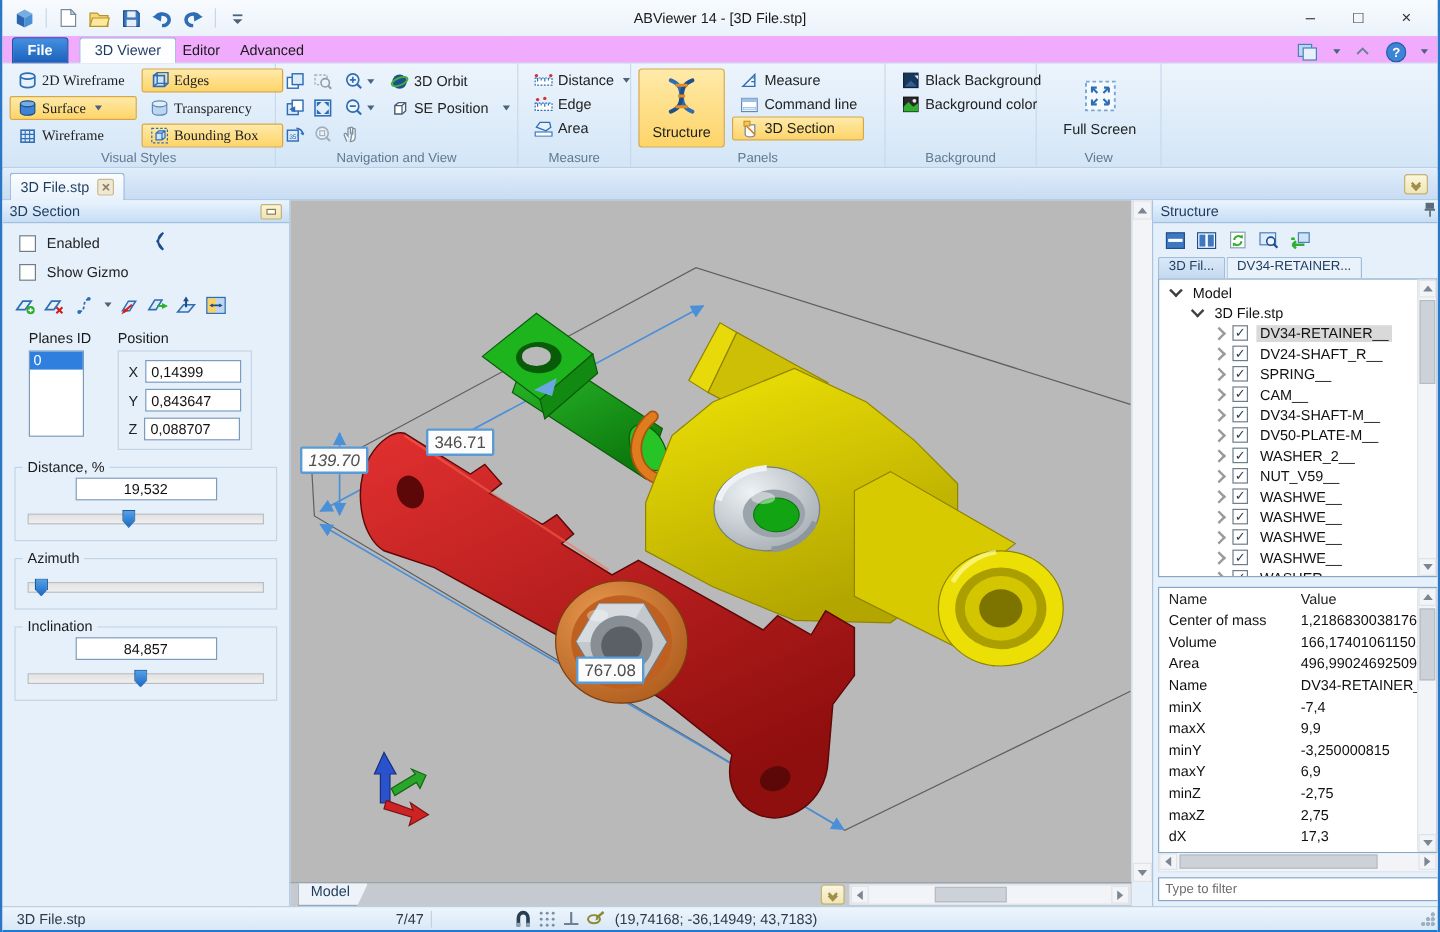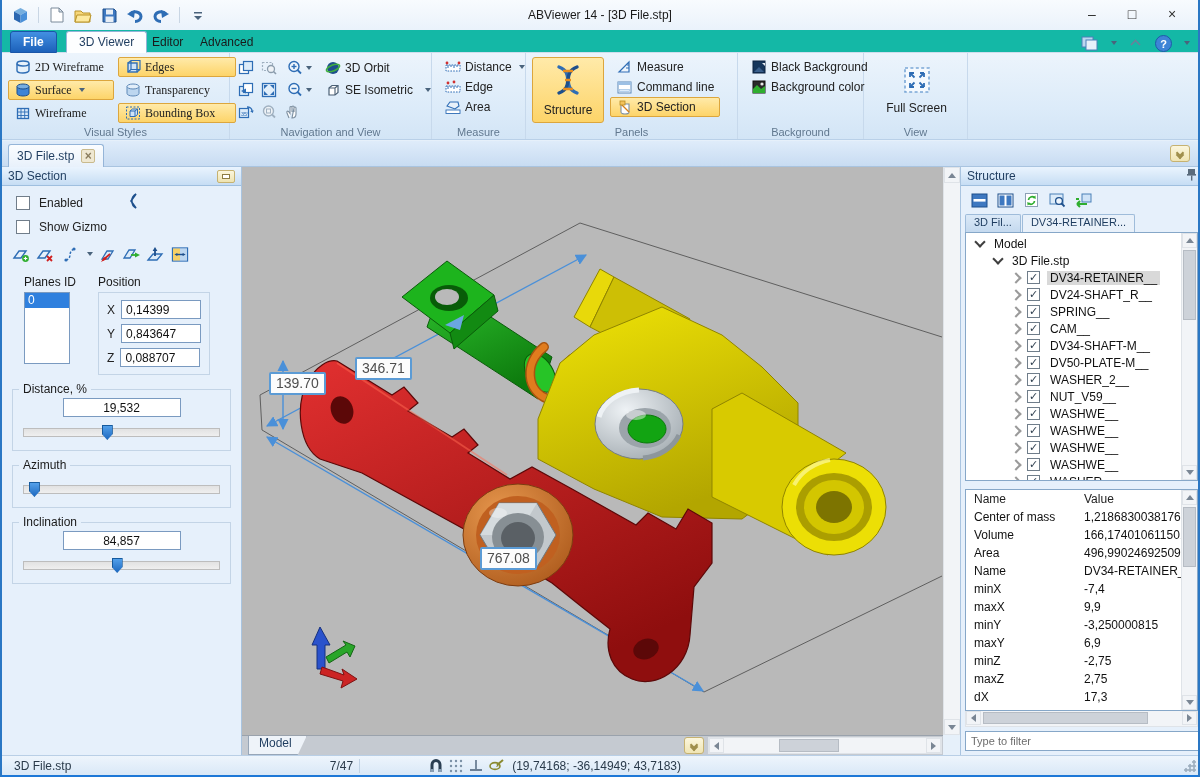--- a/index.html
+++ b/index.html
@@ -10,21 +10,21 @@
   
   .titlebar{position:absolute;left:0;top:0;width:100%;height:30px;
     background:linear-gradient(#f8fbfe,#eaf2fb);display:flex;align-items:center;}
   .qat{display:flex;align-items:center;gap:6px;padding-left:8px;}
   .qbtn{width:20px;height:20px;display:flex;align-items:center;justify-content:center;}
   .qsep{width:1px;height:16px;background:#c9d6e4;margin:0 2px;}
   .win-title{position:absolute;left:0;right:0;text-align:center;font-size:12px;color:#1a1a1a;pointer-events:none;}
   .win-ctrls{position:absolute;right:6px;top:0;height:30px;display:flex;}
   .wbtn{width:40px;height:28px;display:flex;align-items:center;justify-content:center;font-size:14px;color:#333;}
   
-  .tabrow{position:absolute;left:0;top:30px;width:100%;height:23px;background:#14b8a6;
+  .tabrow{position:absolute;left:0;top:30px;width:100%;height:23px;background:#f0abfc;
     border-bottom:1px solid #cfdded;}
   .mtab{position:absolute;top:1px;height:22px;padding:0 12px;display:flex;align-items:center;
     font-size:12px;color:#1a1a1a;}
   .mtab.file{background:linear-gradient(#4390e2,#1c61ba);color:#fff;border-radius:3px 3px 0 0;
     border:1px solid #1a55a8;font-weight:bold;}
   .mtab.sel{background:#fdfeff;border:1px solid #93b4d7;border-bottom:1px solid #fdfeff;
     border-radius:3px 3px 0 0;color:#1e3c5f;}
   .tabrow-right{position:absolute;right:8px;top:33px;display:flex;align-items:center;gap:8px;}
   
   .ribbon{position:absolute;left:0;top:53px;width:100%;height:87px;display:flex;
@@ -355,21 +355,21 @@
             </svg>
             <span class="drop"></span>
           </span>
         <div class="rbtn">
           <span class="ric">
               <svg width="16" height="16" viewBox="0 0 16 16">
                 <path d="M4,6 l3,-2.5 h6 v7 l-3,2.5 h-6 z" fill="#fff" stroke="#4a5f74" stroke-width="1.2"></path>
                 <path d="M4,6 h6 v7 M10,6 l3,-2.5" fill="none" stroke="#4a5f74" stroke-width="1.1"></path>
               </svg>
             </span>
-          <span>SE Isometric</span>
+          <span>SE Position</span>
           <span class="drop" style="margin-left:8px;"></span>
         </div>
         <span class="sicon">
             <svg width="16" height="16" viewBox="0 0 16 16">
               <rect x="1.5" y="4.5" width="9" height="9" fill="#dcebf9" stroke="#2e6db5" stroke-width="1.2"></rect>
               <path d="M9,3 a5,4 0 0 1 5,4" fill="none" stroke="#2e6db5" stroke-width="1.4"></path>
               <polygon points="14.8,9 12.2,7.2 15.6,6.2" fill="#2e6db5"></polygon>
               <text x="3" y="11.5" font-size="5.5" font-family="Liberation Sans" fill="#2e6db5">35°</text>
             </svg>
           </span>
@@ -767,21 +767,21 @@
         <ellipse cx="256" cy="346" rx="9" ry="5" fill="#ffffff" opacity="0.35"></ellipse>
       </g>
 
       <g stroke-width="1">
         <polygon points="78,460 70,478 75,478 75,502 83,502 83,478 88,478" fill="#2a52cc" stroke="#16307e"></polygon>
         <polygon points="84,490 104,478 101,474 113,479 108,490 105,485 87,496" fill="#2aa62a" stroke="#156515"></polygon>
         <polygon points="80,500 102,508 100,502 115,512 99,521 101,514 78,507" fill="#cc2424" stroke="#7e1212"></polygon>
       </g>
     </svg>
 
-    <div class="dimlabel" style="left:27px;top:205px;">139.70</div>
+    <div class="dimlabel" style="left:8px;top:205px;font-style:italic;">139.70</div>
     <div class="dimlabel" style="left:113px;top:190px;">346.71</div>
     <div class="dimlabel" style="left:238px;top:380px;">767.08</div>
   </div>
 
   <div class="sb" style="position:absolute;left:941px;top:167px;width:17px;height:568px;border-left:1px solid #dfe3e8;">
     <div class="sb-btn" style="left:0;top:0;">
         <span class="tri up"></span>
       </div>
     <div class="sb-btn" style="left:0;top:552px;">
         <span class="tri down"></span>

